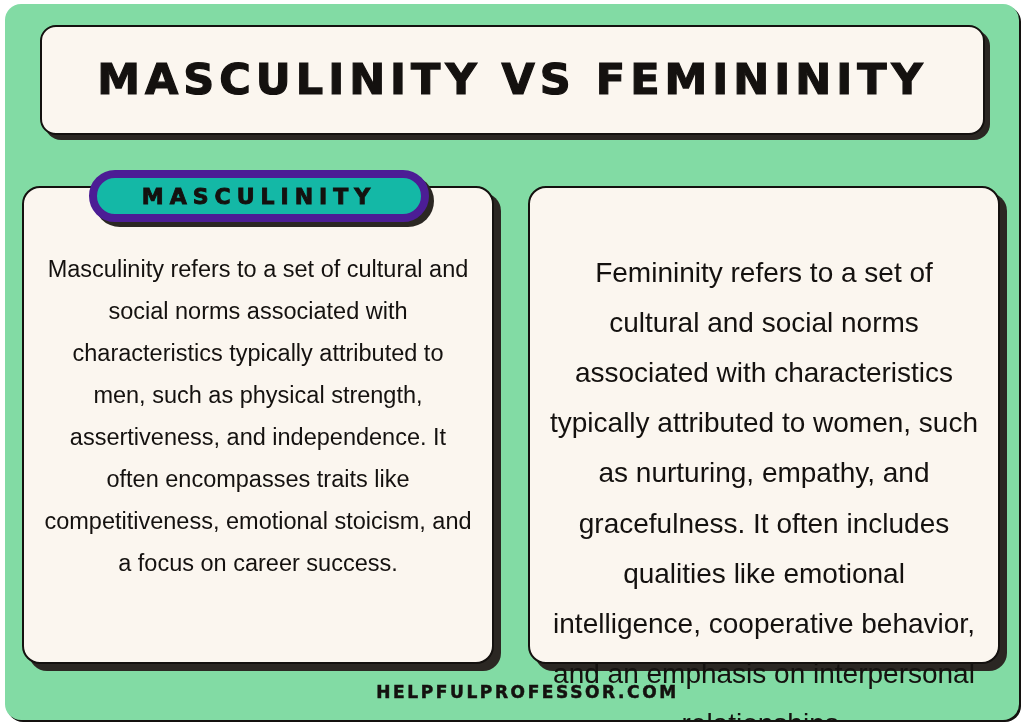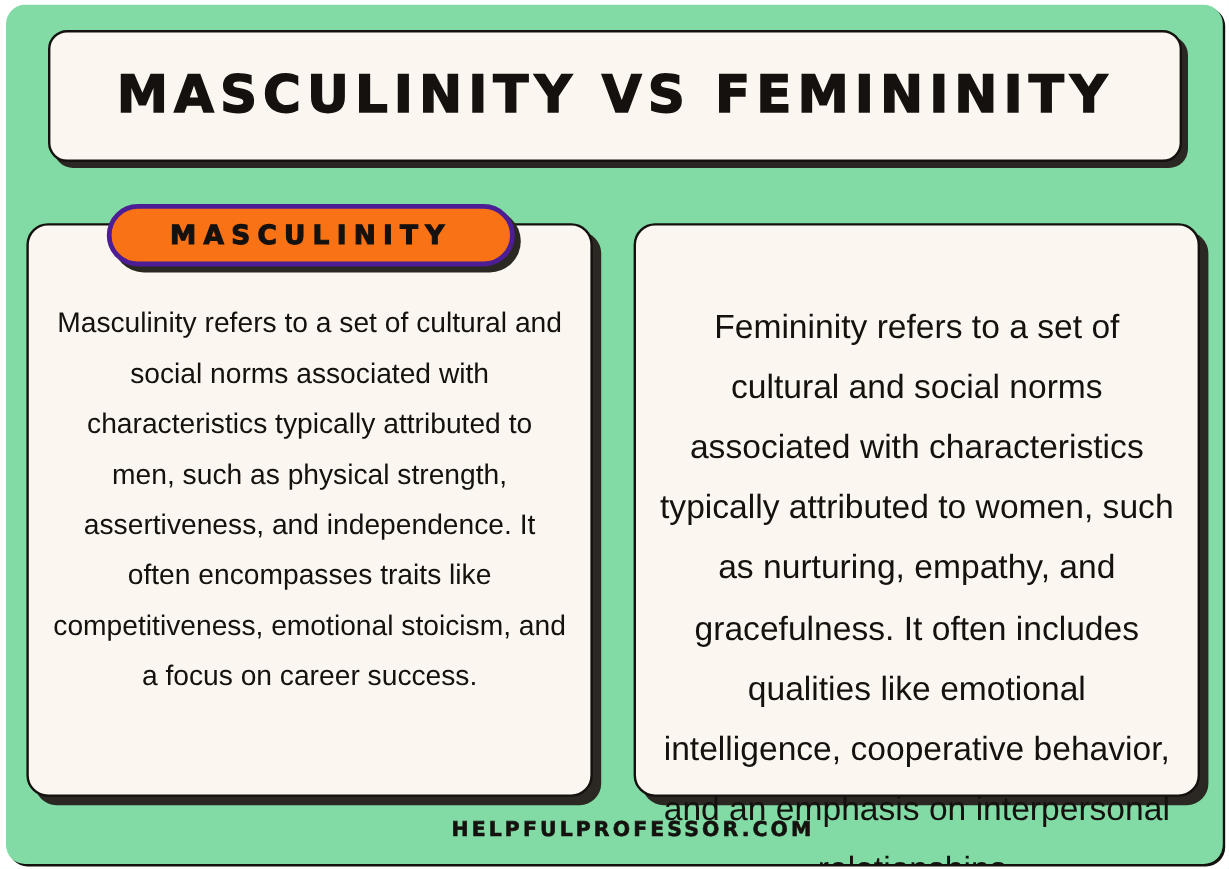--- a/index.html
+++ b/index.html
@@ -90,22 +90,22 @@
   }
 
   
   .col-pill {
     position: absolute;
     top: 0;
     left: 50%;
     transform: translateX(-50%);
     min-width: 340px;
     height: 52px;
-    background: #f97316;
-    border: 4px solid #4c1d95;
+    background: #14b8a6;
+    border: 8px solid #4c1d95;
     border-radius: 30px;
     box-shadow: 5px 5px 0 0 #2b2723;
     box-sizing: border-box;
     display: flex;
     align-items: center;
     justify-content: center;
     z-index: 3;
     padding: 0 34px;
   }
   .col-pill-label {

